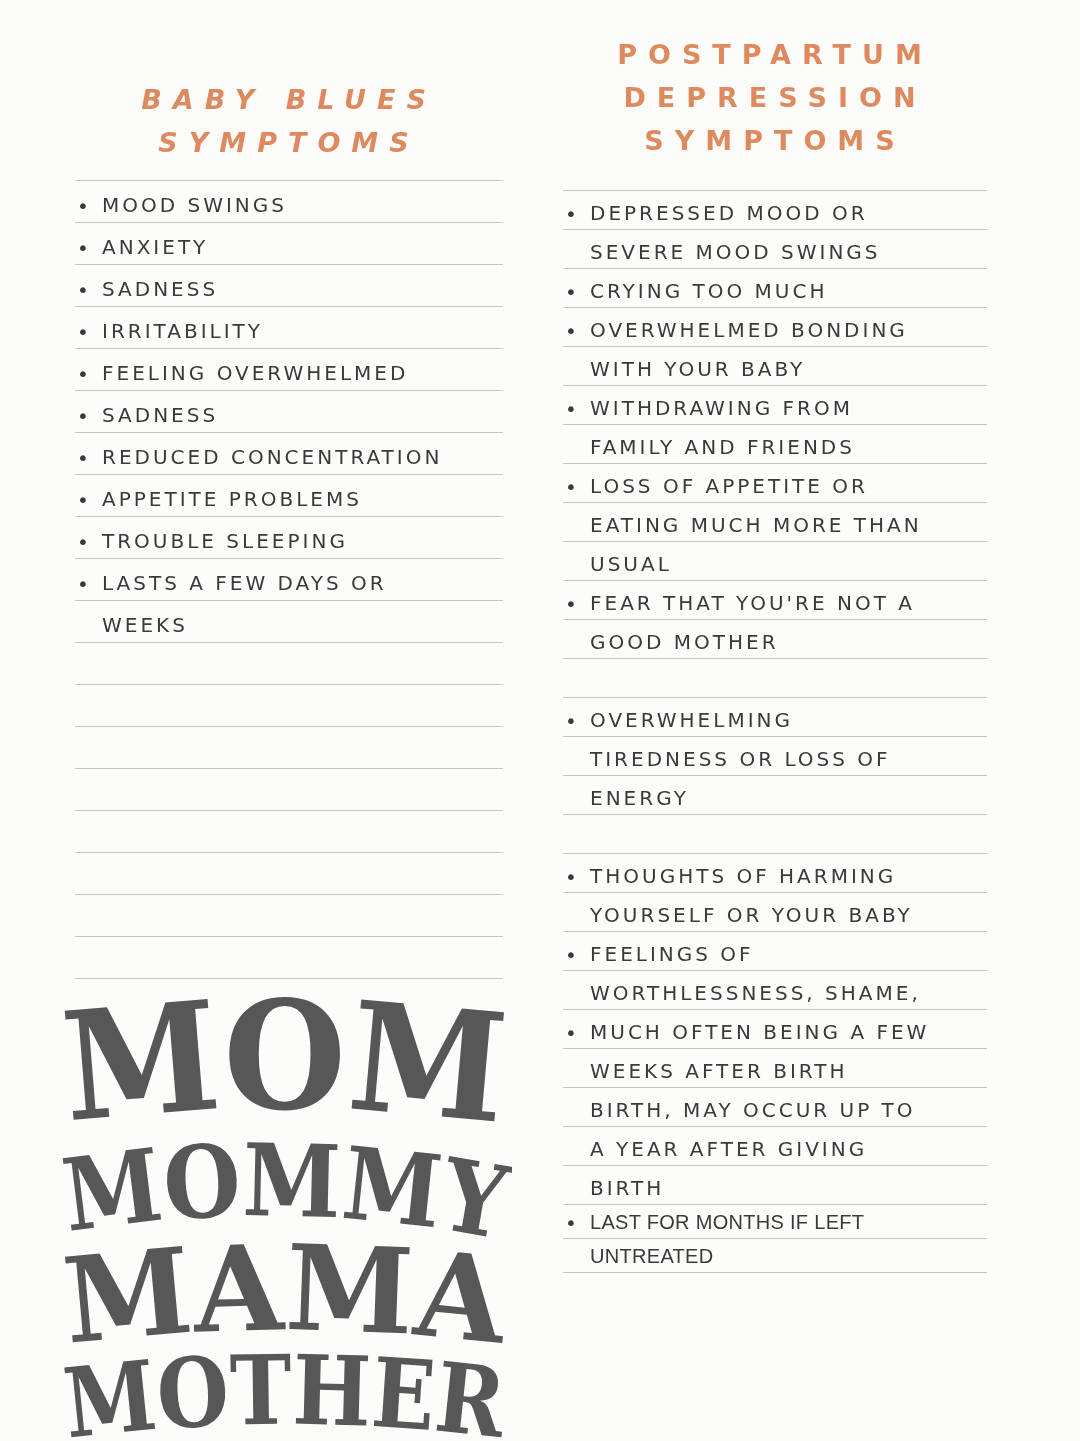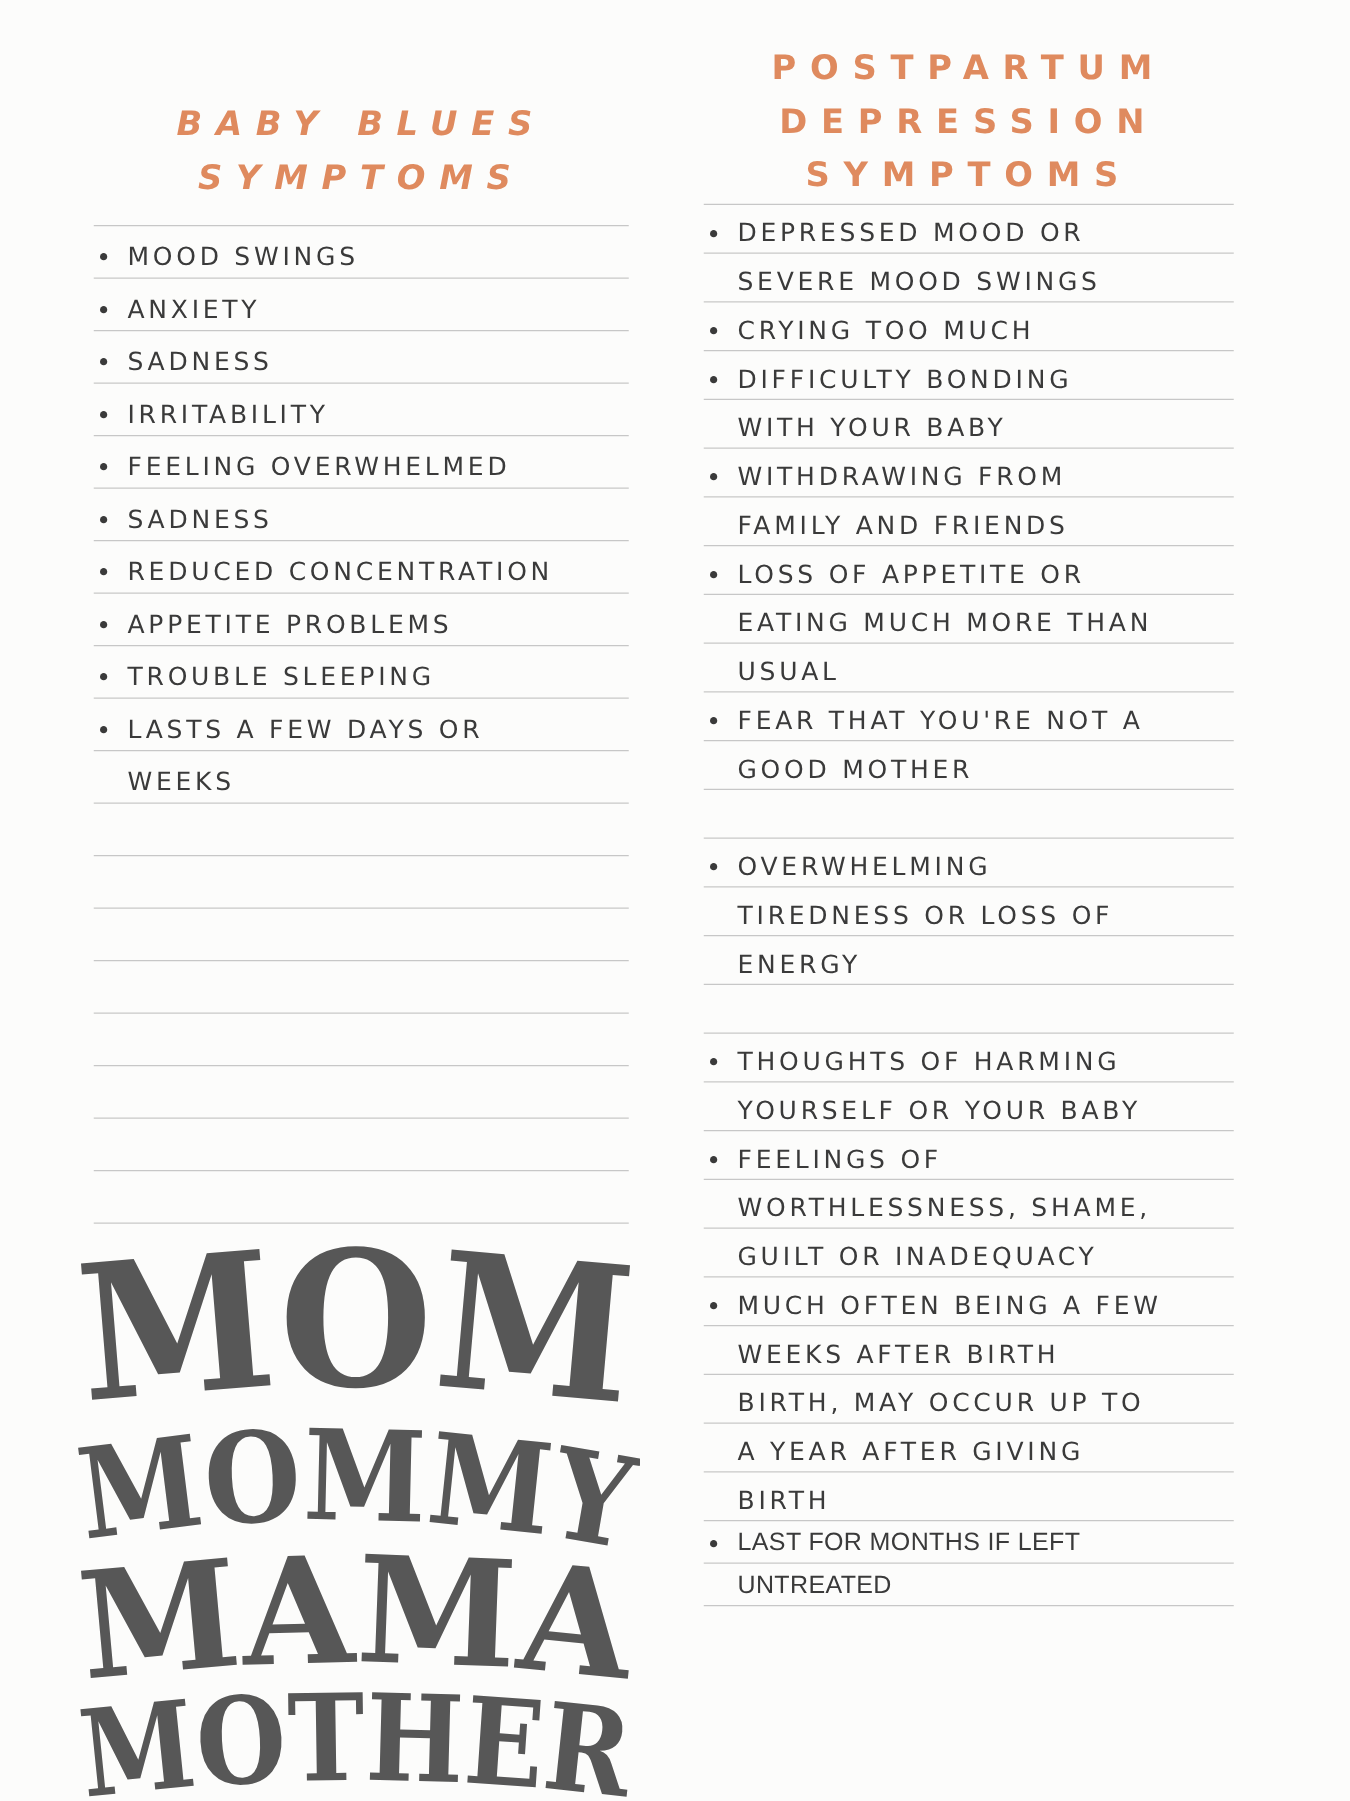--- a/index.html
+++ b/index.html
@@ -23,21 +23,21 @@
   .heading{
     text-align:center;
     color:var(--heading);
     font-weight:bold;
     font-size:27px;
     letter-spacing:11px;
     line-height:1.6;
   }
   .heading .hline{display:block;}
   .col-left .heading{margin-bottom:16px;font-style:italic;}
-  .col-right .heading{}
+  .col-right .heading{margin-bottom:27px;}
   .ruled-list{border-top:1px solid var(--rule);}
   .row{
     display:flex;
     align-items:flex-end;
     height:42px;
     border-bottom:1px solid var(--rule);
     padding-bottom:6px;
   }
   .col-right .row{height:39px;padding-bottom:5px;}
   .col-right .row.small{height:34px;}
@@ -177,21 +177,21 @@
       <div class="row">
         <span class="bullet"></span>
         <span class="line-text">SEVERE MOOD SWINGS</span>
       </div>
       <div class="row">
         <span class="bullet">•</span>
         <span class="line-text">CRYING TOO MUCH</span>
       </div>
       <div class="row">
         <span class="bullet">•</span>
-        <span class="line-text">DIFFICULTY BONDING</span>
+        <span class="line-text">OVERWHELMED BONDING</span>
       </div>
       <div class="row">
         <span class="bullet"></span>
         <span class="line-text">WITH YOUR BABY</span>
       </div>
       <div class="row">
         <span class="bullet">•</span>
         <span class="line-text">WITHDRAWING FROM</span>
       </div>
       <div class="row">
@@ -246,24 +246,20 @@
         <span class="bullet"></span>
         <span class="line-text">YOURSELF OR YOUR BABY</span>
       </div>
       <div class="row">
         <span class="bullet">•</span>
         <span class="line-text">FEELINGS OF</span>
       </div>
       <div class="row">
         <span class="bullet"></span>
         <span class="line-text">WORTHLESSNESS, SHAME,</span>
-      </div>
-      <div class="row">
-        <span class="bullet"></span>
-        <span class="line-text">GUILT OR INADEQUACY</span>
       </div>
       <div class="row">
         <span class="bullet">•</span>
         <span class="line-text">MUCH OFTEN BEING A FEW</span>
       </div>
       <div class="row">
         <span class="bullet"></span>
         <span class="line-text">WEEKS AFTER BIRTH</span>
       </div>
       <div class="row">

